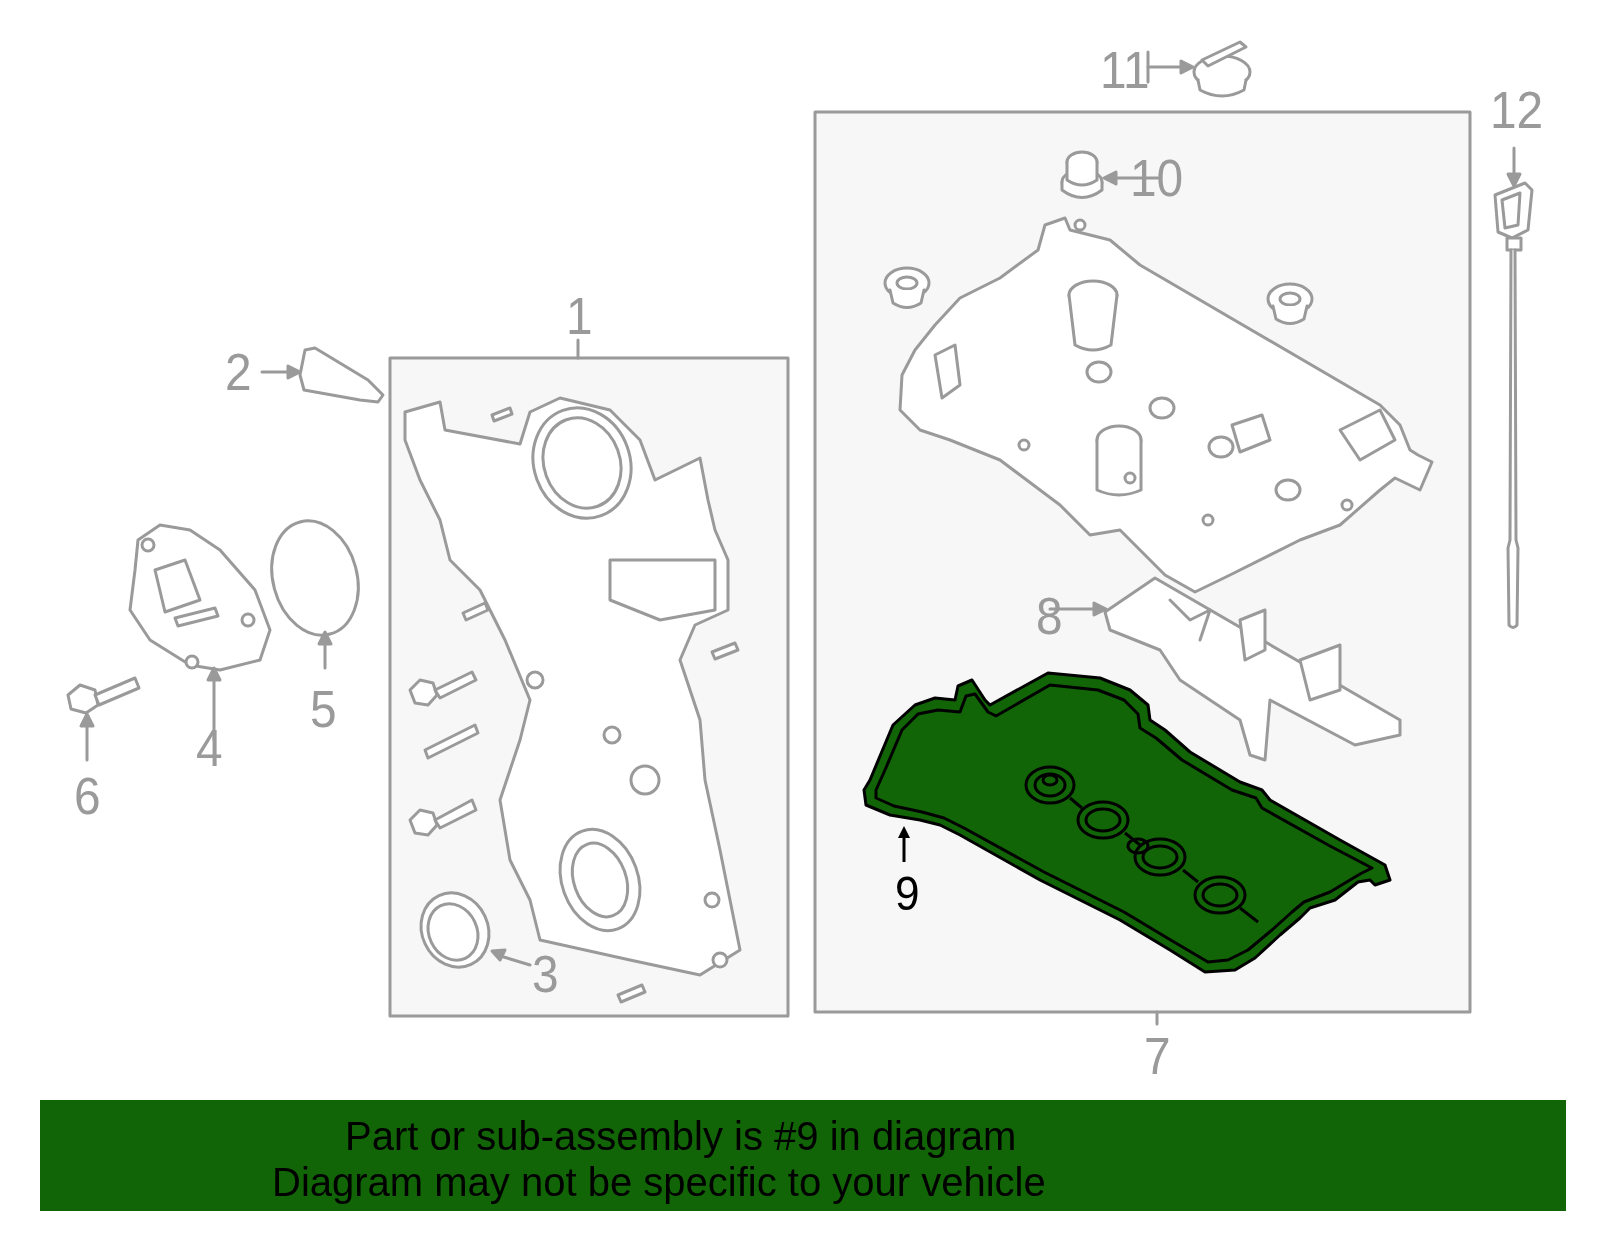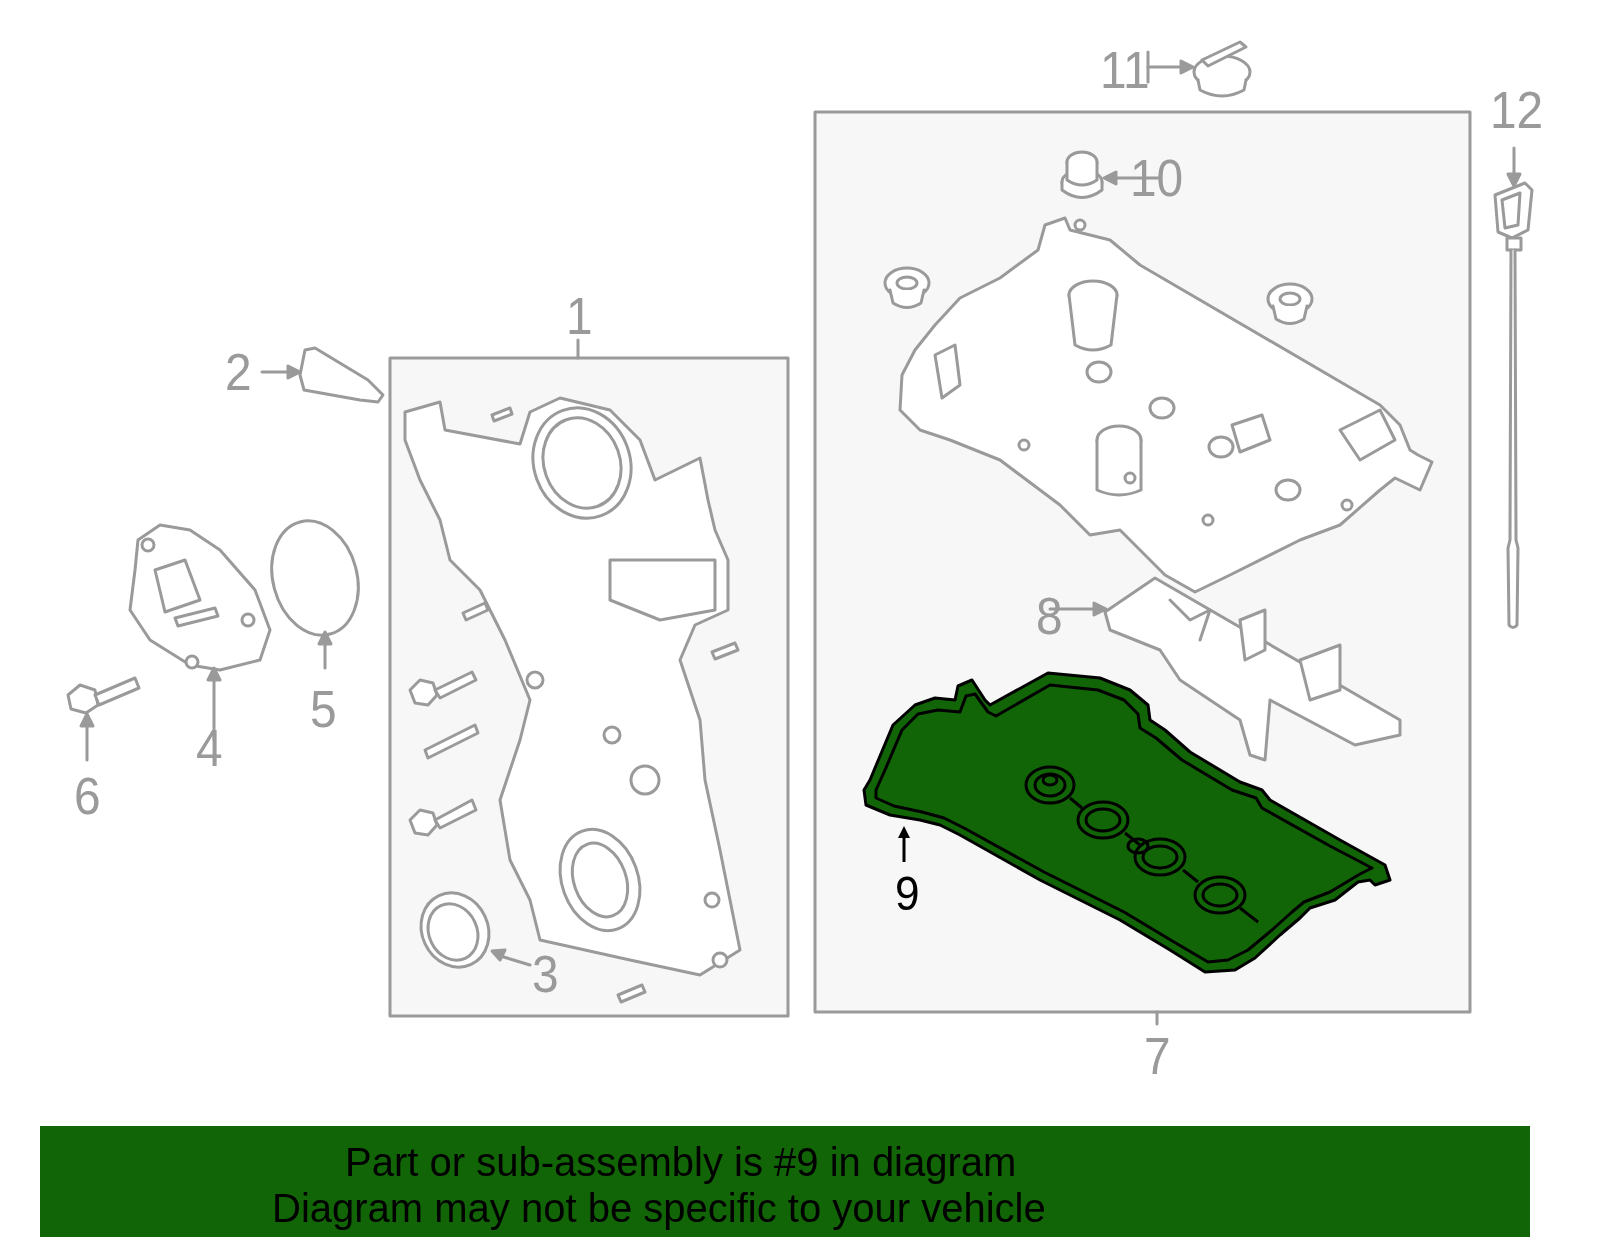--- a/index.html
+++ b/index.html
@@ -3,22 +3,22 @@
 <meta charset="utf-8">
 <style>
   html, body { margin:0; padding:0; background:#ffffff; }
   body { width:1600px; height:1249px; position:relative; overflow:hidden;
          font-family:"Liberation Sans", sans-serif; }
   #diagram { position:absolute; left:0; top:0; }
   .callout { position:absolute; font-family:"Liberation Sans", sans-serif;
              font-size:52px; line-height:1; color:#9a9a9a; transform:scaleX(0.92);
              transform-origin:left top; }
   .callout.active { color:#000000; }
-  #banner { position:absolute; left:40px; top:1126px; width:1490px; height:111px;
-            background:#126506; }
+  #banner { position:absolute; left:40px; top:1100px; width:1490px; height:111px;
+            background:#126506;padding-left:36px; }
   #banner .line { position:absolute; left:0; width:1490px; text-align:left;
                   font-family:"Liberation Sans", sans-serif; font-size:40px;
                   color:#000000; white-space:nowrap; }
   #banner .l1 { top:14px; left:305px; }
   #banner .l2 { top:60px; left:232px; }
 </style>
 </head>
 <body>
 
 <svg id="diagram" width="1600" height="1249" viewBox="0 0 1600 1249" xmlns="http://www.w3.org/2000/svg">

